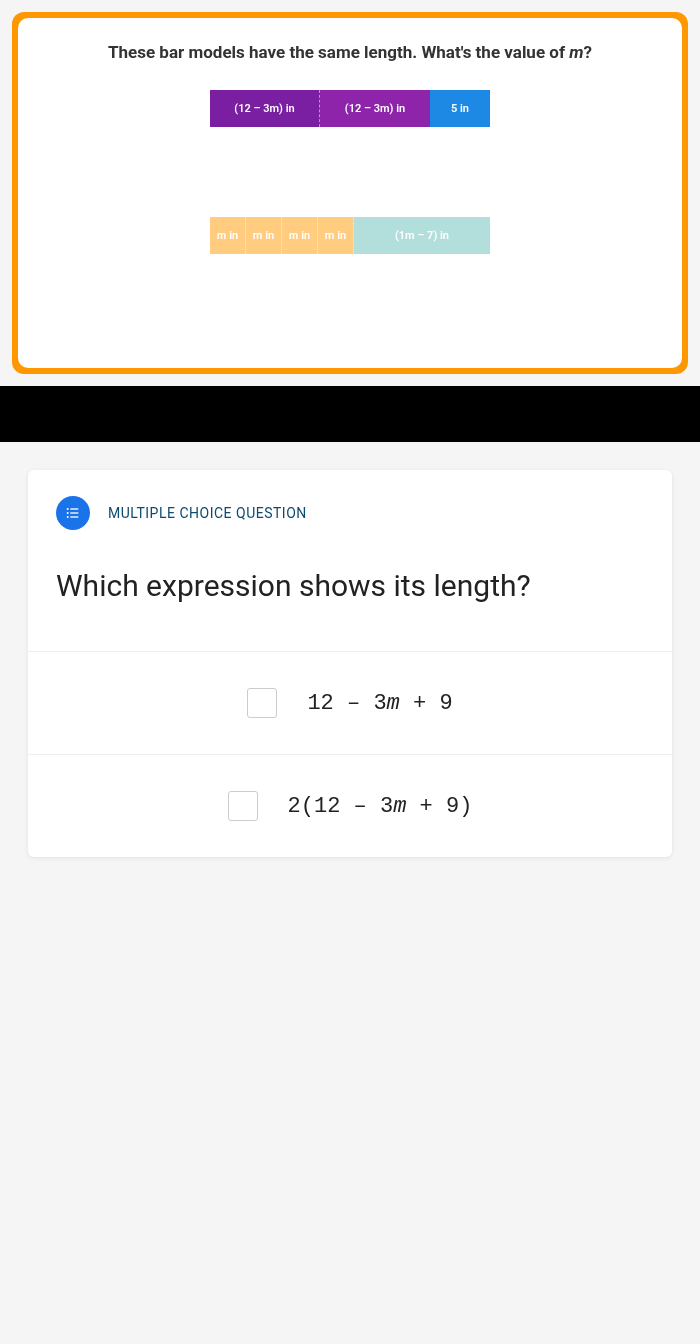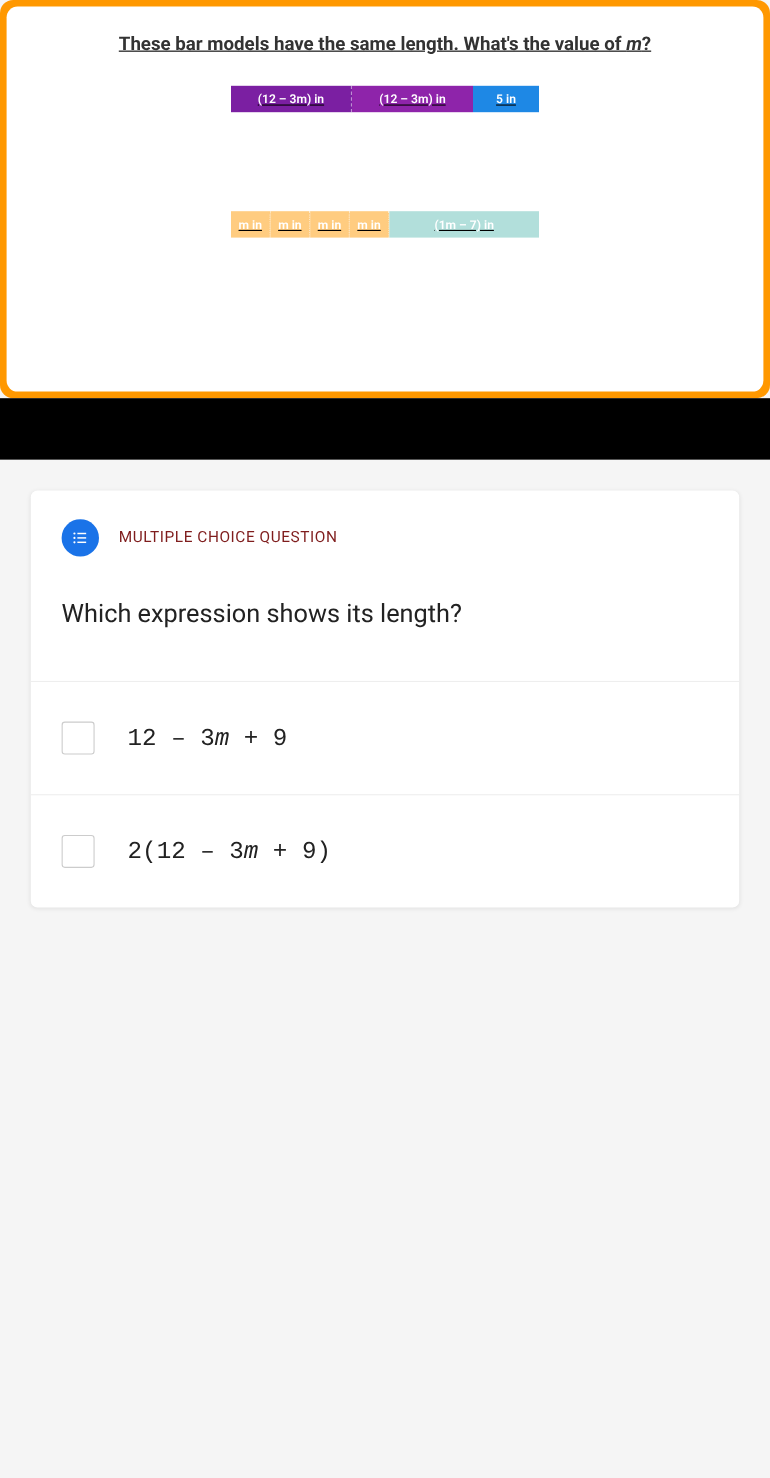--- a/index.html
+++ b/index.html
@@ -7,22 +7,21 @@
     font-family: -apple-system, BlinkMacSystemFont, "Segoe UI", Roboto, Helvetica, Arial, sans-serif;
     background: #f5f5f5;
     width: 700px;
   }
 
   
   .problem-panel {
     background: #ff9800;
     padding: 6px;
     border-radius: 12px;
-    margin: 0;
-    text-decoration: underline;
+    margin: 12px;
   }
   .problem-inner {
     background: #fff;
     border-radius: 10px;
     padding: 24px 24px 40px 24px;
     height: 350px;
     position: relative;
   }
   .problem-title {
     text-align: center;
@@ -35,21 +34,21 @@
 
   .bars-area {
     position: relative;
     display: flex;
     flex-direction: column;
     align-items: center;
     gap: 90px;
   }
   .bar { display: flex; }
   .seg {
-    height: 24px;
+    height: 37px;
     display: flex;
     align-items: center;
     justify-content: center;
     font-size: 11px;
     font-weight: 600;
     color: #fff;
     white-space: nowrap;
   }
   .seg.purple1 { background: #7b1fa2; width: 110px; border-right: 1px dashed rgba(255,255,255,0.5);}
   .seg.purple2 { background: #8e24aa; width: 110px; }
@@ -88,36 +87,37 @@
     border-radius: 50%;
     background: #1a73e8;
     display: flex;
     align-items: center;
     justify-content: center;
   }
   .round-icon svg { width: 16px; height: 16px; fill: #fff; }
   .mc-label {
     font-size: 14px;
     letter-spacing: 0.5px;
-    color: #7f1d1d;
+    color: #0c4a6e;
   }
   .question-text {
-    font-size: 23px;
+    font-size: 30px;
     color: #222;
     padding: 28px 28px 48px 28px;
   }
 
   .options { }
   .option {
     display: flex;
     align-items: center;
     gap: 30px;
     padding: 36px 28px;
     border-top: 1px solid #eee;
     cursor: pointer;
+    justify-content: center;
   }
   .checkbox {
     width: 30px;
     height: 30px;
     border: 1.5px solid #ccc;
     border-radius: 3px;
     flex-shrink: 0;
   }
   .option-text {
     font-family: "Courier New", Courier, monospace;

